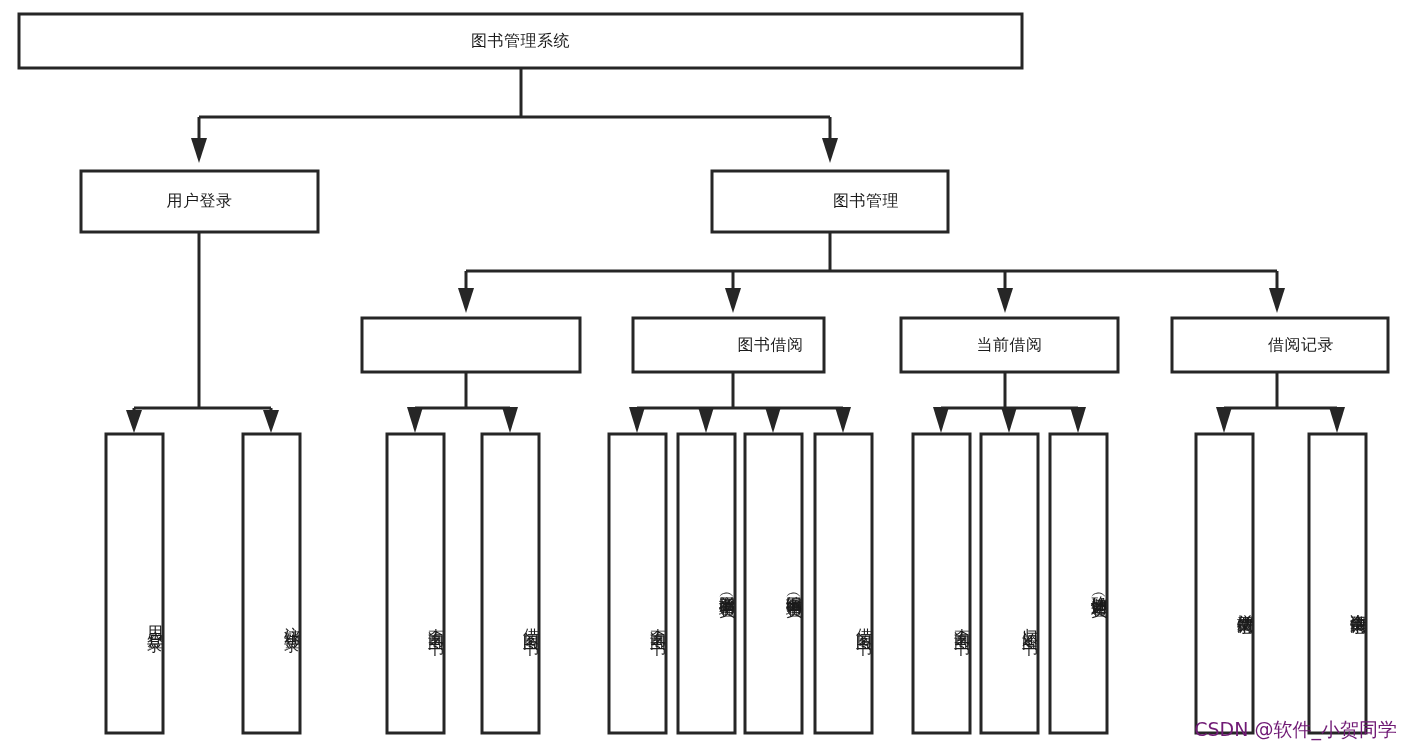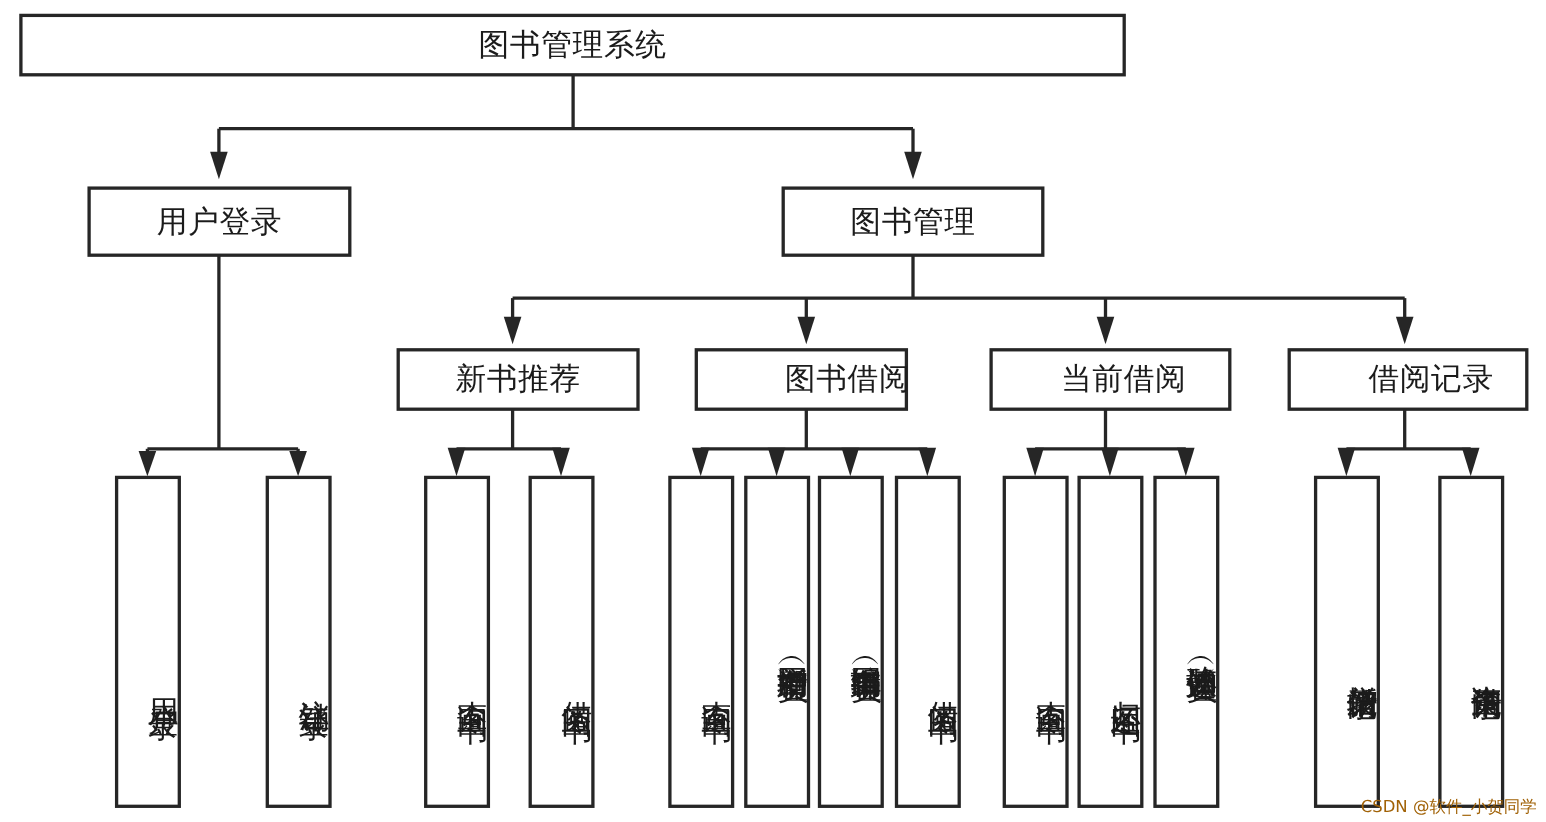--- a/index.html
+++ b/index.html
@@ -40,21 +40,21 @@
     fill: #262626;
     stroke: none;
   }
   .node-label {
     position: absolute;
     display: flex;
     align-items: center;
     justify-content: center;
     color: #1b1b1b;
     font-family: "DejaVu Sans", "Liberation Sans", sans-serif;
-    font-size: 28px;
+    font-size: 16px;
     line-height: 1.05;
     letter-spacing: 0.5px;
     white-space: nowrap;
     pointer-events: none;
   }
   .node-label.horizontal {
     writing-mode: horizontal-tb;
   }
   .node-label.vertical {
     writing-mode: vertical-rl;
@@ -66,22 +66,22 @@
     box-sizing: border-box;
   }
   .node-label.vertical.tight {
     letter-spacing: 1px;
     padding-top: 4px;
   }
   .watermark {
     position: absolute;
     right: 8px;
     bottom: 4px;
-    font-size: 15px;
-    color: #a16207;
+    font-size: 19px;
+    color: #701a75;
     font-family: "DejaVu Sans", "Liberation Sans", sans-serif;
     white-space: nowrap;
     pointer-events: none;
   }
 </style>
 </head>
 <body>
 
 <div id="diagram-root">
 
@@ -162,25 +162,24 @@
     <rect class="node-box" x="1050" y="434" width="57" height="299"></rect>
 
     <rect class="node-box" x="1196" y="434" width="57" height="299"></rect>
     <rect class="node-box" x="1309" y="434" width="57" height="299"></rect>
 
   </svg>
 
   <div class="node-label horizontal" style="left:19px; top:14px; width:1003px; height:54px;">图书管理系统</div>
 
   <div class="node-label horizontal" style="left:81px; top:171px; width:237px; height:61px;">用户登录</div>
-  <div class="node-label horizontal" style="left:712px; top:171px; width:236px; height:61px;">图书管理</div>
-
-  <div class="node-label horizontal" style="left:362px; top:318px; width:218px; height:54px;">新书推荐</div>
+  <div class="node-label horizontal" style="left:712px; top:171px; width:236px; height:61px;padding-left:36px;">图书管理</div>
+
   <div class="node-label horizontal" style="left:633px; top:318px; width:191px; height:54px;padding-left:42px;">图书借阅</div>
-  <div class="node-label horizontal" style="left:901px; top:318px; width:217px; height:54px;padding-left:12px;">当前借阅</div>
+  <div class="node-label horizontal" style="left:901px; top:318px; width:217px; height:54px;">当前借阅</div>
   <div class="node-label horizontal" style="left:1172px; top:318px; width:258px; height:54px;">借阅记录</div>
 
   <div class="node-label vertical" style="left:106px; top:500px; width:57px; height:233px;">用户登录</div>
   <div class="node-label vertical" style="left:243px; top:500px; width:57px; height:233px;">注销登录</div>
 
   <div class="node-label vertical" style="left:387px; top:505px; width:57px; height:228px;">查询图书</div>
   <div class="node-label vertical" style="left:482px; top:505px; width:57px; height:228px;">借阅图书</div>
 
   <div class="node-label vertical" style="left:609px; top:505px; width:57px; height:228px;">查询图书</div>
   <div class="node-label vertical tight" style="left:678px; top:438px; width:57px; height:295px;">新增图书（管理员）</div>

